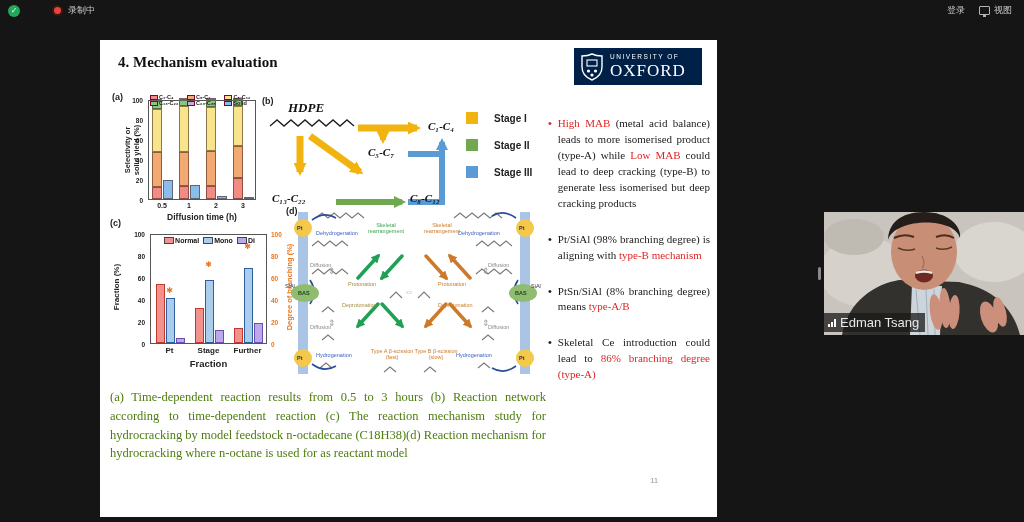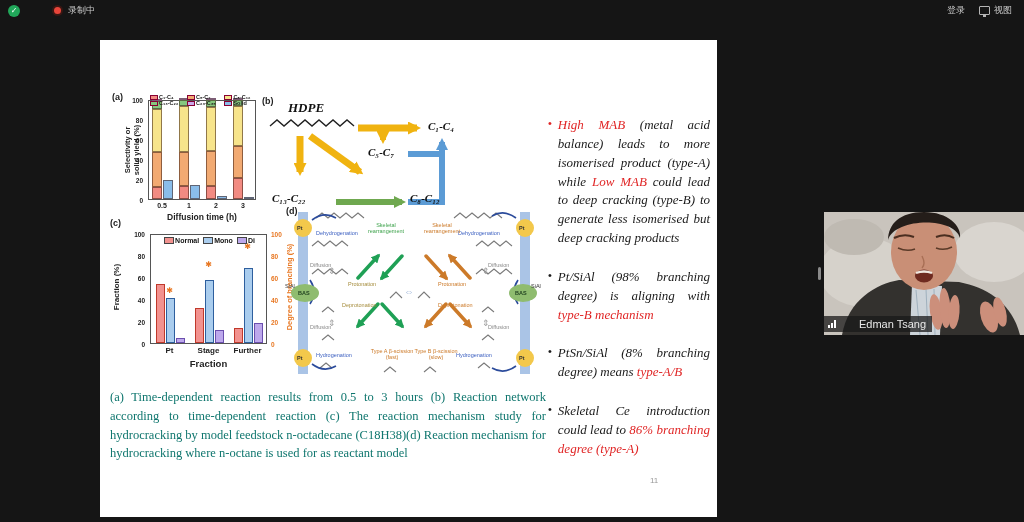--- a/index.html
+++ b/index.html
@@ -73,34 +73,34 @@
   .fig-d { position:absolute; left:186px; top:166px; width:256px; height:178px; }
   .dlab { position:absolute; font-size:5.5px; line-height:1.15; text-align:center; z-index:2; white-space:nowrap; }
   .dlab.wrap { white-space:normal; }
   .blue-t { color:#3b5fc0; } .gray-t { color:#8a8a8a; } .olive-t { color:#a58c3c; }
   .green-t { color:#3fa34d; } .orange-t { color:#cc7a29; }
   .diff-arrow { position:absolute; color:#9a9a9a; font-size:9px; z-index:2; }
   .equiv { position:absolute; color:#9ab4d8; font-size:10px; font-weight:bold; z-index:2; }
 
   
   .caption { position:absolute; left:10px; top:348px; width:436px;
-             font-family:"Liberation Serif", serif; font-size:12.5px; color:#0f766e;
+             font-family:"Liberation Serif", serif; font-size:12.5px; color:#4d7c0f;
              text-align:justify; line-height:1.5; }
   .bullets { position:absolute; left:448px; top:76px; width:162px; }
   .bullet { display:flex; gap:6px; margin-bottom:20px; }
   .bullet-marker { font-size:11px; line-height:1.45; flex:0 0 auto; }
-  .bullet-text { font-family:"Liberation Serif", serif; font-size:13px; line-height:1.45;
-                 text-align:justify;font-style:italic; }
+  .bullet-text { font-family:"Liberation Serif", serif; font-size:11px; line-height:1.45;
+                 text-align:justify; }
 
   
   .webcam { position:absolute; left:824px; top:212px; width:200px; height:123px;
             overflow:hidden; background:#6b6b6b; }
   .name-tag { position:absolute; left:0; bottom:3px; display:flex; align-items:center; gap:3px;
               background:rgba(25,25,25,.75); padding:2px 6px 2px 4px; z-index:2; }
-  .name-tag-text { color:#e8e8e8; font-size:11px;margin-left:19px; }
+  .name-tag-text { color:#e8e8e8; font-size:13px; }
   .scroll-nub { position:absolute; left:818px; top:267px; width:3px; height:13px; background:#8a8a8a; border-radius:2px; }
 </style>
 </head>
 <body>
 
 <div class="screen">
 
   <div class="topbar">
     <div class="tb-left">
       <div class="shield">✓</div>
@@ -118,21 +118,35 @@
       <div class="tb-btn">
         <span class="monitor-icon"></span>
         <span>视图</span>
       </div>
     </div>
   </div>
 
   <div class="scroll-nub"></div>
 
   <div class="slide">
-
+    <div class="slide-title">4. Mechanism evaluation</div>
+
+    <div class="oxford">
+      <svg class="oxford-crest" viewBox="0 0 24 28">
+        <path d="M12 1 C16 3 21 3 22 3 L22 14 C22 21 17 25 12 27 C7 25 2 21 2 14 L2 3 C3 3 8 3 12 1 Z" fill="none" stroke="#ffffff" stroke-width="1.4"></path>
+        <rect x="7" y="7" width="10" height="6" fill="none" stroke="#fff" stroke-width="1.1"></rect>
+        <circle cx="8.5" cy="18" r="1.6" fill="#fff"></circle>
+        <circle cx="15.5" cy="18" r="1.6" fill="#fff"></circle>
+        <circle cx="12" cy="22" r="1.6" fill="#fff"></circle>
+      </svg>
+      <div class="oxford-text">
+        <div class="oxford-line1">UNIVERSITY OF</div>
+        <div class="oxford-line2">OXFORD</div>
+      </div>
+    </div>
 
     <div class="fig-a">
       <div class="panel-label" style="left:0;top:2px;">(a)</div>
       <div class="legendA">
           <span class="lg-item">
             <span class="lg-swatch" style="background: rgb(242, 139, 130);"></span>
             <span class="lg-label">C₁-C₄</span>
           </span>
           <span class="lg-item">
             <span class="lg-swatch" style="background: rgb(242, 170, 114);"></span>
@@ -221,20 +235,34 @@
         <line x1="48" y1="44" x2="98" y2="80" stroke="#f0b310" stroke-width="7" marker-end="url(#mY)"></line>
         <line x1="74" y1="110" x2="140" y2="110" stroke="#6fa84f" stroke-width="6" marker-end="url(#mG)"></line>
         <polyline points="146,62 180,62 180,62" fill="none" stroke="#5b9bd5" stroke-width="6"></polyline>
         <polyline points="146,110 180,110 180,50" fill="none" stroke="#5b9bd5" stroke-width="6" marker-end="url(#mB)"></polyline>
       </svg>
       <div class="netlabel" style="left:26px;top:8px;font-size:13px;">HDPE</div>
       <div class="netlabel" style="left:166px;top:28px;">C₁-C₄</div>
       <div class="netlabel" style="left:106px;top:54px;">C₅-C₇</div>
       <div class="netlabel" style="left:10px;top:100px;">C₁₃-C₂₂</div>
       <div class="netlabel" style="left:148px;top:100px;">C₈-C₁₂</div>
+      <div class="stage-legend">
+          <div class="stage-row">
+            <span class="stage-swatch" style="background: rgb(240, 179, 16);"></span>
+            <span class="stage-label">Stage I</span>
+          </div>
+          <div class="stage-row">
+            <span class="stage-swatch" style="background: rgb(111, 168, 79);"></span>
+            <span class="stage-label">Stage II</span>
+          </div>
+          <div class="stage-row">
+            <span class="stage-swatch" style="background: rgb(91, 155, 213);"></span>
+            <span class="stage-label">Stage III</span>
+          </div>
+        </div>
     </div>
 
     <div class="fig-c">
       <div class="panel-label" style="left:0;top:0;">(c)</div>
       <div class="plotC">
         <div class="legendC">
             <span class="lg-item">
               <span class="lgC-swatch" style="background: rgb(242, 146, 143);"></span>
               <span class="lgC-label">Normal</span>
             </span>

